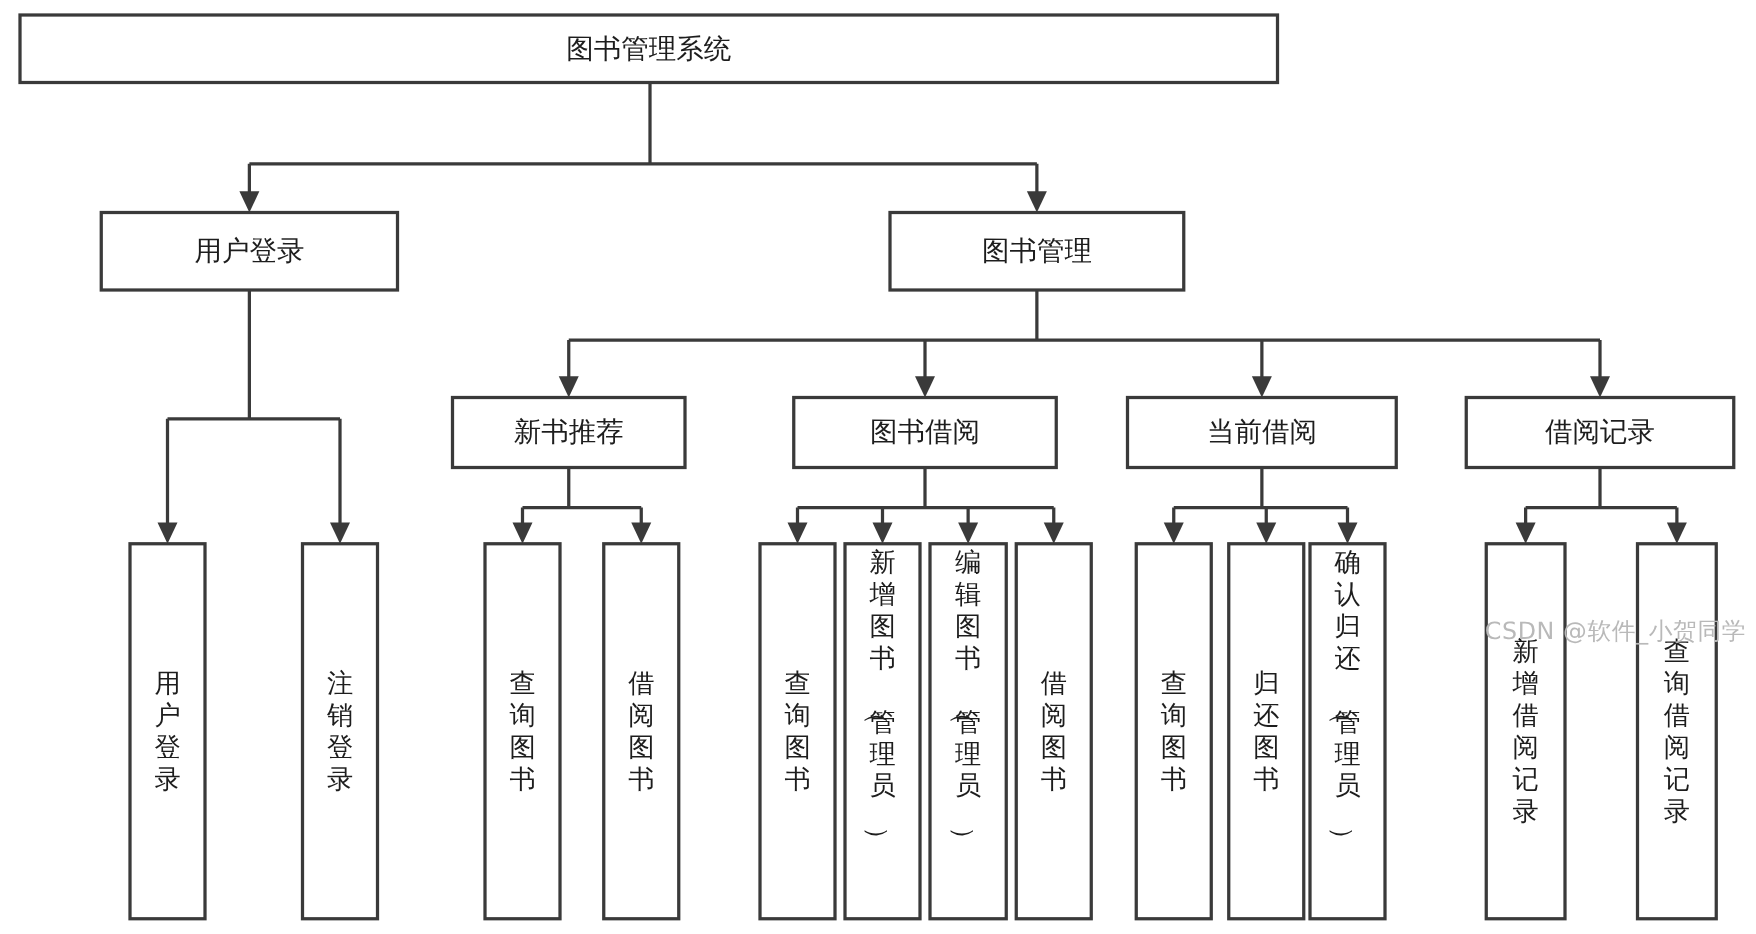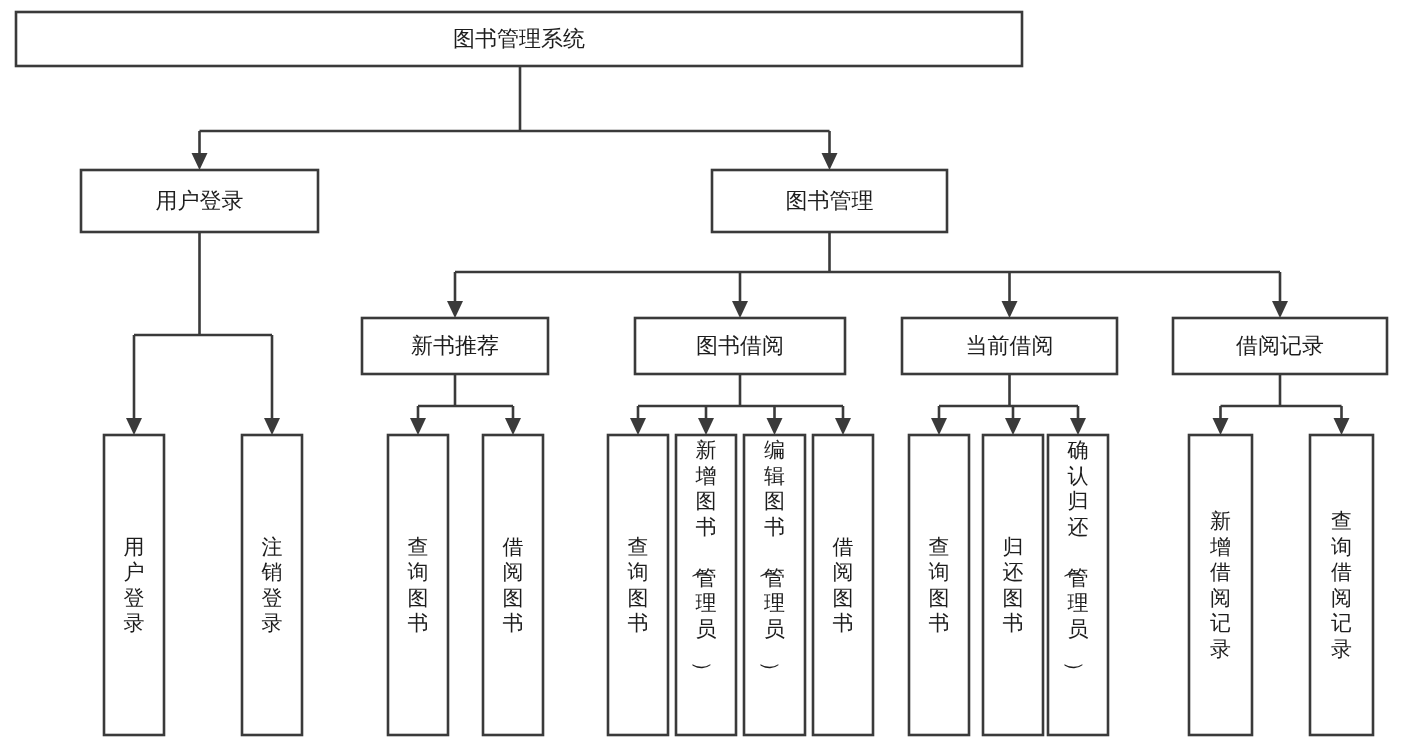--- a/index.html
+++ b/index.html
@@ -200,13 +200,14 @@
         <g>
           <rect x="1189" y="435" width="63" height="300" class="node-box" rx="0"></rect>
           <text x="1220.5" y="528.39" class="node-label-v"><tspan x="1220.5" dy="0">新</tspan><tspan x="1220.5" dy="25.5">增</tspan><tspan x="1220.5" dy="25.5">借</tspan><tspan x="1220.5" dy="25.5">阅</tspan><tspan x="1220.5" dy="25.5">记</tspan><tspan x="1220.5" dy="25.5">录</tspan></text>
         </g>
         <g>
           <rect x="1310" y="435" width="63" height="300" class="node-box" rx="0"></rect>
           <text x="1341.5" y="528.39" class="node-label-v"><tspan x="1341.5" dy="0">查</tspan><tspan x="1341.5" dy="25.5">询</tspan><tspan x="1341.5" dy="25.5">借</tspan><tspan x="1341.5" dy="25.5">阅</tspan><tspan x="1341.5" dy="25.5">记</tspan><tspan x="1341.5" dy="25.5">录</tspan></text>
         </g>
       </g>
   </svg>
+  <div class="watermark">CSDN @软件_小贺同学</div>
 </div>
 
 </body></html>

